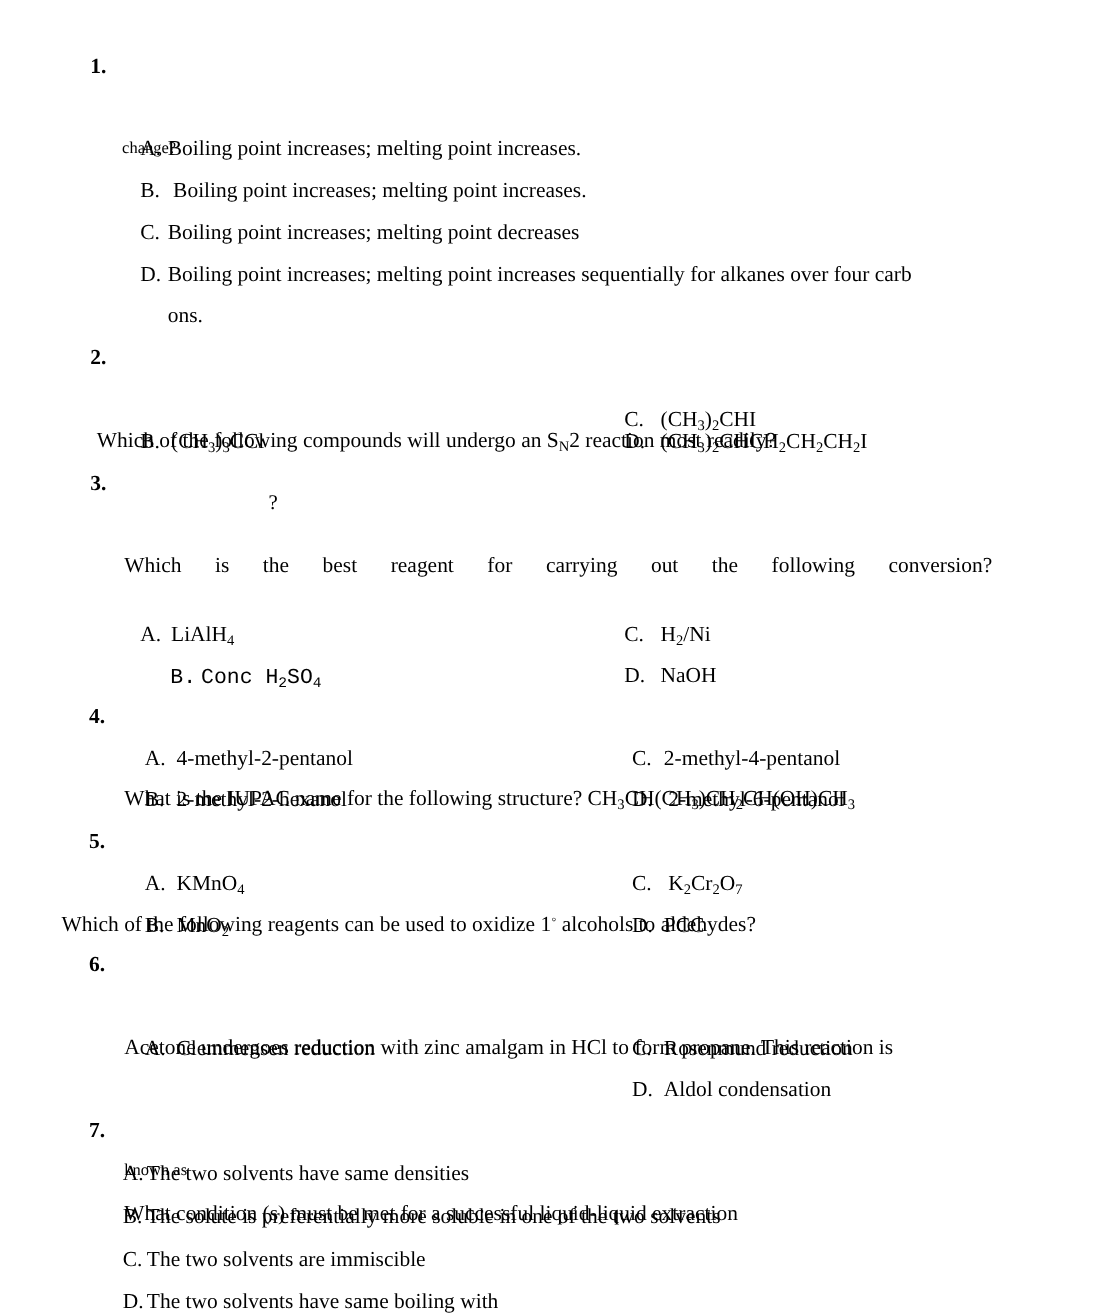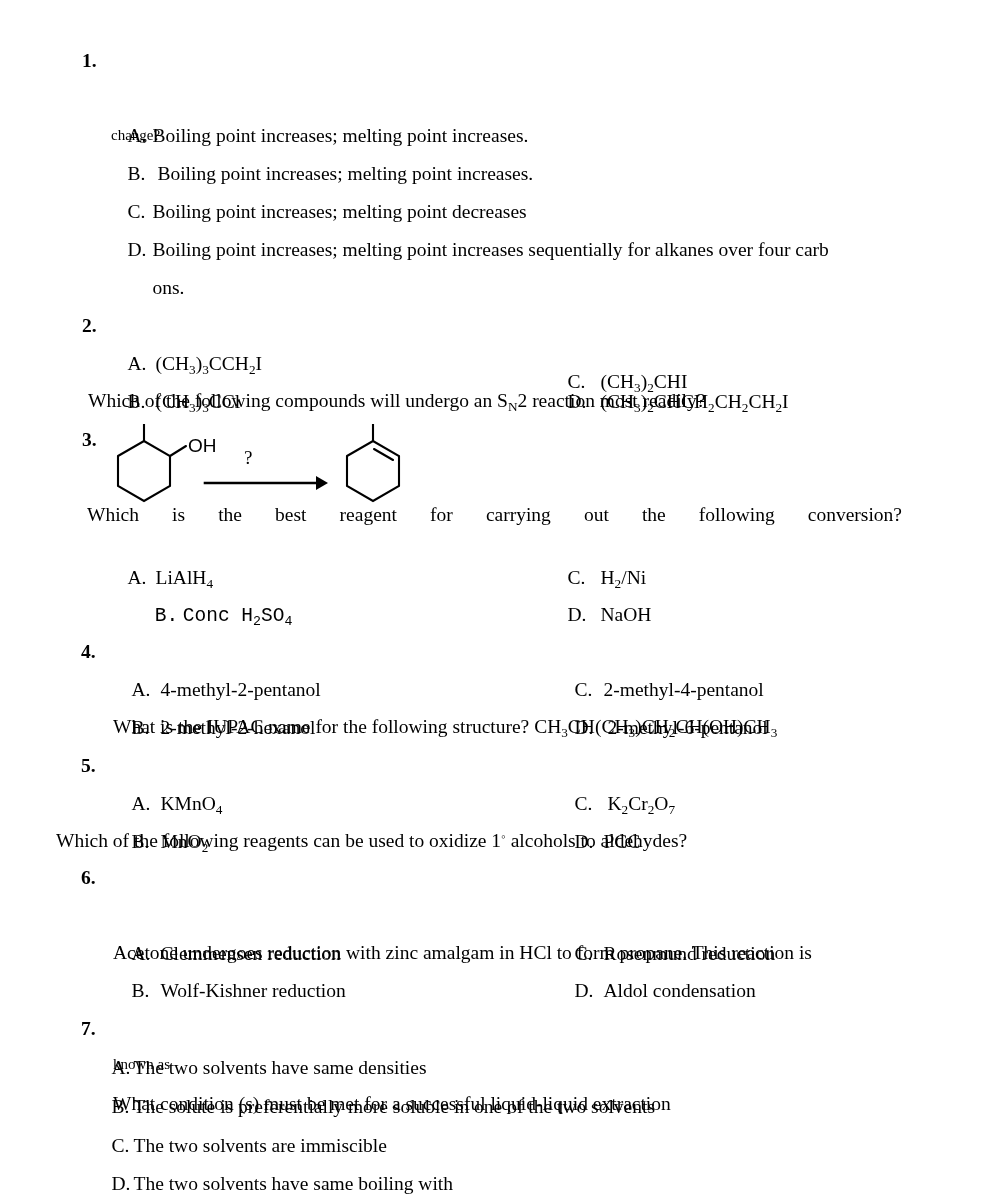--- a/index.html
+++ b/index.html
@@ -119,70 +119,37 @@
   <div class="opt" style="left:133px; top:231px;">
     <span>ons.</span>
   </div>
 
   <div class="q" style="top:269px;">
     <div class="qline">
       <span class="qnum" style="left:82px;">2.</span>
       <span class="qtext" style="margin-left:88px; margin-right:60px;">Which of the following compounds will undergo an S<sub>N</sub>2 reaction most readily?</span>
     </div>
   </div>
-  <div class="opt" style="left:108px; top:307px;">
-    <span class="optltr" style="width:28px;">A.</span><span>(CH<sub>3</sub>)<sub>3</sub>CCH<sub>2</sub>I</span>
-  </div>
   <div class="opt" style="left:108px; top:345px;">
     <span class="optltr" style="width:28px;">B.</span><span>(CH<sub>3</sub>)<sub>3</sub>CCl</span>
   </div>
   <div class="opt" style="left:548px; top:325px;">
     <span class="optltr" style="width:33px;">C.</span><span>(CH<sub>3</sub>)<sub>2</sub>CHI</span>
   </div>
   <div class="opt" style="left:548px; top:345px;">
     <span class="optltr" style="width:33px;">D.</span><span>(CH<sub>3</sub>)<sub>2</sub>CHCH<sub>2</sub>CH<sub>2</sub>CH<sub>2</sub>I</span>
   </div>
 
   <div class="q" style="top:383px;">
     <div class="qline">
       <span class="qnum" style="left:82px;">3.</span>
-      <span class="qtext justify" style="margin-left:87px; margin-right:105px;">Which   is   the   best   reagent   for   carrying   out   the   following   conversion?</span>
-    </div>
-  </div>
-
-  <div class="scheme">
-    <svg width="420" height="90" viewBox="0 0 420 90" fill="none" xmlns="http://www.w3.org/2000/svg">
-
-      <g stroke="#000000" stroke-width="2.1" stroke-linecap="round">
-        <polygon points="18,32 44,17 70,32 70,62 44,77 18,62" fill="none"></polygon>
-      </g>
-      <g stroke="#000000" stroke-width="2.1" stroke-linecap="round">
-        <line x1="44" y1="17" x2="44" y2="-1"></line>
-      </g>
-      <g stroke="#000000" stroke-width="2.1" stroke-linecap="round">
-        <line x1="70" y1="32" x2="86" y2="22"></line>
-      </g>
-      <text x="88" y="28" font-family="Liberation Sans, sans-serif" font-size="19" fill="#000000">OH</text>
-
-      <g stroke="#000000" stroke-width="2.6" stroke-linecap="square">
-        <line x1="105" y1="59" x2="216" y2="59"></line>
-      </g>
-      <polygon points="216,52 228,59 216,66" fill="#000000"></polygon>
-
-      <g stroke="#000000" stroke-width="2.1" stroke-linecap="round">
-        <polygon points="247,32 273,17 299,32 299,62 273,77 247,62" fill="none"></polygon>
-      </g>
-      <g stroke="#000000" stroke-width="2.1" stroke-linecap="round">
-        <line x1="274" y1="25" x2="293" y2="36"></line>
-      </g>
-      <g stroke="#000000" stroke-width="2.1" stroke-linecap="round">
-        <line x1="273" y1="17" x2="273" y2="-1"></line>
-      </g>
-    </svg>
-  </div>
+      <span class="qtext justify" style="margin-left:113px; margin-right:105px;">Which   is   the   best   reagent   for   carrying   out   the   following   conversion?</span>
+    </div>
+  </div>
+
   <div class="qmark">?</div>
 
   <div class="opt" style="left:108px; top:521px;">
     <span class="optltr" style="width:28px;">A.</span><span>LiAlH<sub>4</sub></span>
   </div>
   <div class="opt" style="left:108px; top:560px;font-family:Liberation Mono, monospace;">
     <span class="optltr" style="width:28px;">B.</span><span>Conc H<sub>2</sub>SO<sub>4</sub></span>
   </div>
   <div class="opt" style="left:548px; top:521px;">
     <span class="optltr" style="width:33px;">C.</span><span>H<sub>2</sub>/Ni</span>
@@ -232,23 +199,20 @@
   <div class="q" style="top:821px;">
     <div class="qline">
       <span class="qnum" style="left:81px;">6.</span>
       <span class="qtext" style="margin-left:113px; margin-right:60px;">Acetone undergoes reduction with zinc amalgam in HCl to form propane. This reaction is</span>
       <span class="cont" style="margin-left:113px;">known as</span>
     </div>
   </div>
   <div class="opt" style="left:112px; top:897px;">
     <span class="optltr" style="width:29px;">A.</span><span>Clemmensen reduction</span>
   </div>
-  <div class="opt" style="left:112px; top:934px;">
-    <span class="optltr" style="width:29px;">B.</span><span>Wolf-Kishner reduction</span>
-  </div>
   <div class="opt" style="left:555px; top:897px;">
     <span class="optltr" style="width:29px;">C.</span><span>Rosenmund reduction</span>
   </div>
   <div class="opt" style="left:555px; top:934px;">
     <span class="optltr" style="width:29px;">D.</span><span>Aldol condensation</span>
   </div>
 
   <div class="q" style="top:972px;">
     <div class="qline">
       <span class="qnum" style="left:81px;">7.</span>

